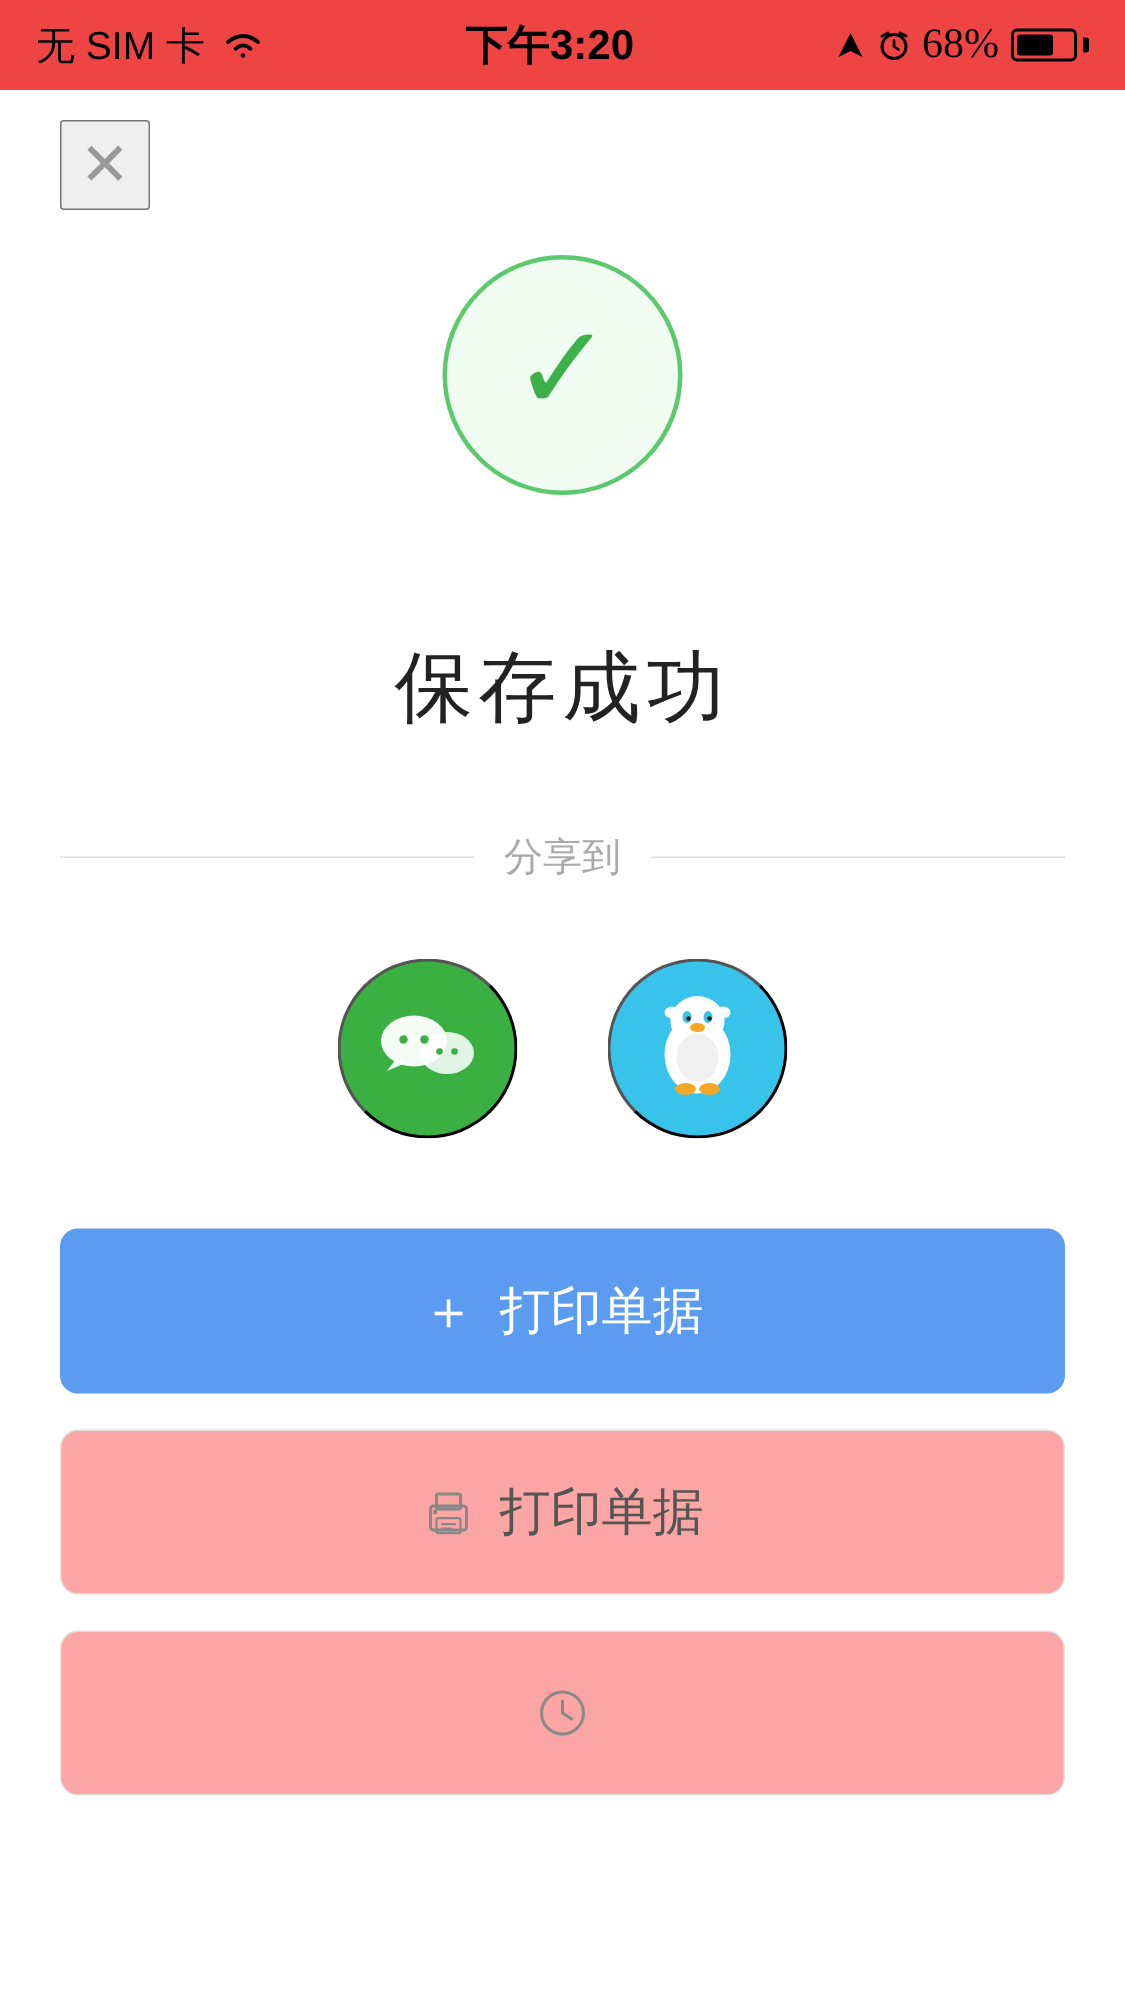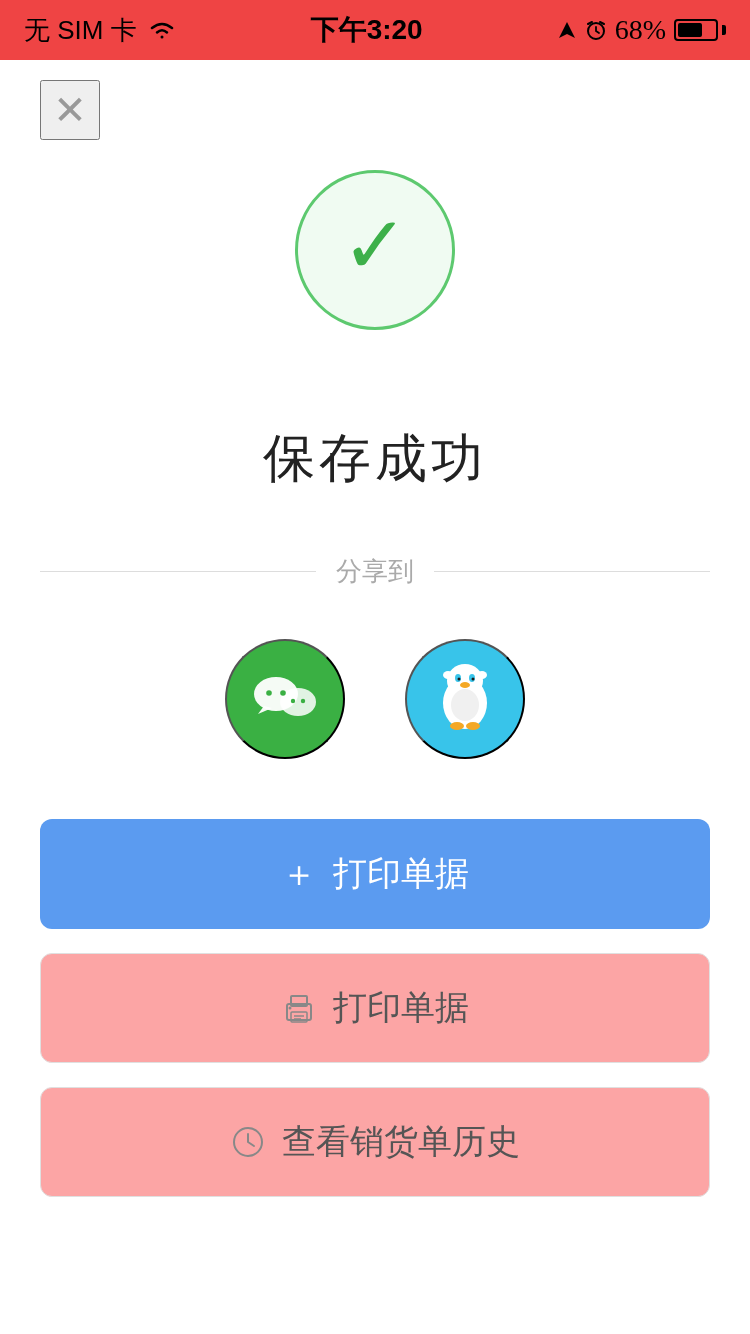--- a/index.html
+++ b/index.html
@@ -325,16 +325,15 @@
         <circle cx="9" cy="18" r="1.5" fill="#888"></circle>
       </svg>
       <span>打印单据</span>
     </button>
 
     <button class="action-btn">
       <svg width="36" height="36" viewBox="0 0 36 36" fill="none">
         <circle cx="18" cy="18" r="14" stroke="#888" stroke-width="2" fill="none"></circle>
         <path d="M18 10 L18 18 L24 22" stroke="#888" stroke-width="2" stroke-linecap="round" stroke-linejoin="round"></path>
       </svg>
-      <span>查看销货单历史</span>
     </button>
   </div>
 </div>
 
 </body></html>

